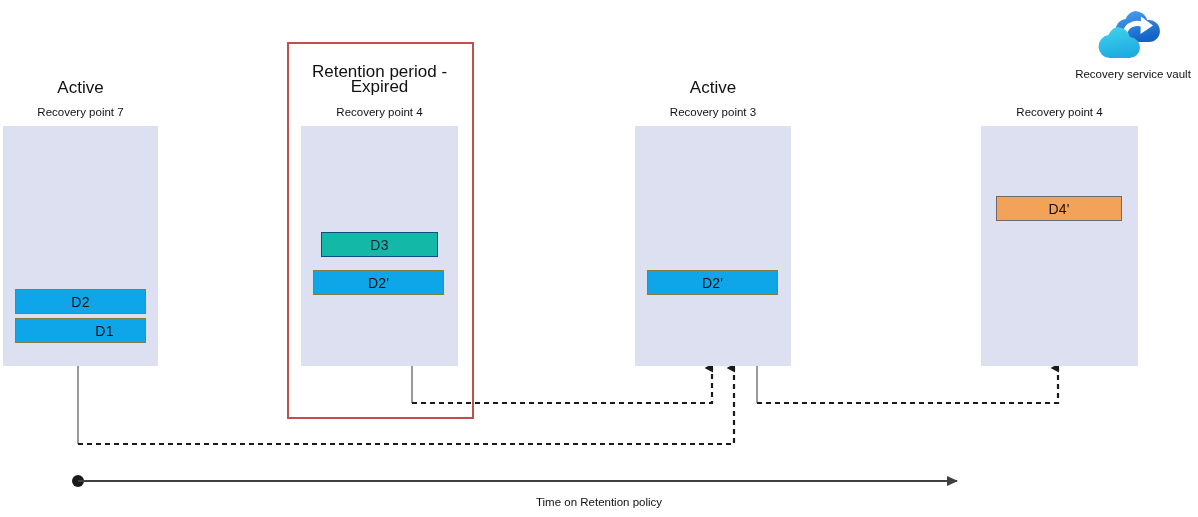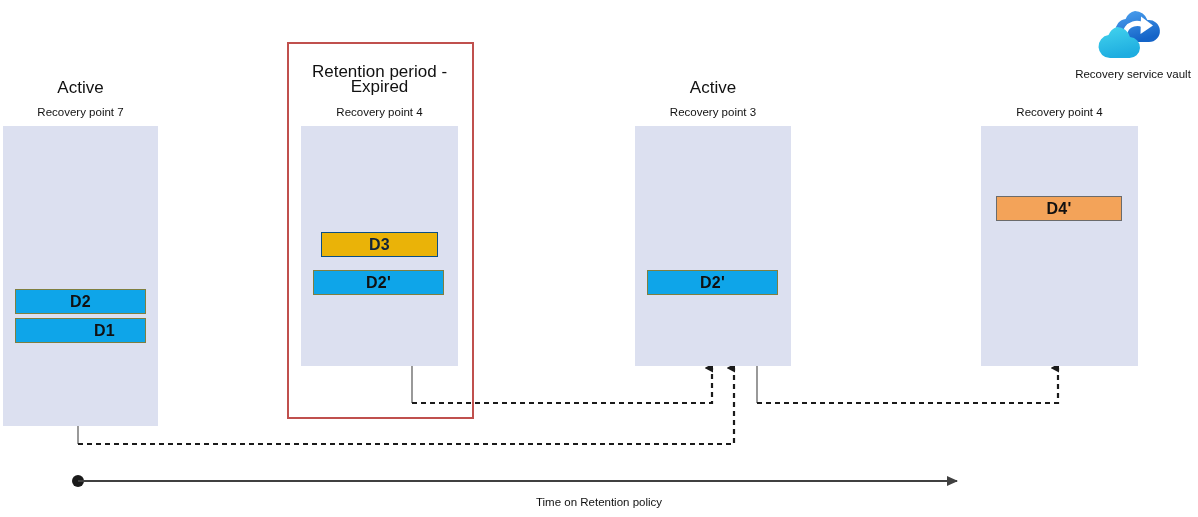--- a/index.html
+++ b/index.html
@@ -46,30 +46,30 @@
   }
   .rp-panel {
     position: absolute;
     background: #dce0f0;
     border: 0;
   }
   .dbox {
     position: absolute;
     border: 1px solid #7f7f50;
     box-sizing: border-box;
-    font-size: 16px;
-    font-weight: bold;
+    font-size: 14px;
+    font-weight: normal;
     color: #111111;
     display: flex;
     align-items: center;
     justify-content: center;
     letter-spacing: 0.2px;
   }
   .dbox.blue {
-    background: #eab308;
+    background: #14b8a6;
     border-color: #0a4e85;
     color: #10233a;
   }
   .dbox.yellow {
     background: #0ea5e9;
     border-color: #7f7f3f;
     color: #111111;
   }
   .dbox.orange {
     background: #F3A359;
@@ -159,21 +159,21 @@
                a11.5,11.5 0 0,1 -1.5,-22.9 A13.5,13.5 0 0,1 20,23 Z" fill="url(#gradFront)"></path>
     </svg>
     <div class="vault-label">Recovery service vault</div>
   </div>
 
   <div class="red-frame" style="left:287px; top:42px; width:187px; height:377px;"></div>
 
   <div class="rp-group">
     <div class="rp-caption" style="left:3px; top:80px; width:155px;">Active</div>
     <div class="rp-title" style="left:3px; top:105px; width:155px;">Recovery point 7</div>
-    <div class="rp-panel" style="left:3px; top:126px; width:155px; height:300px;">
+    <div class="rp-panel" style="left:3px; top:126px; width:155px; height:240px;">
       <div class="dbox yellow" style="left:12px; top:163px; width:131px; height:25px;">D2</div>
       <div class="dbox yellow" style="left:12px; top:192px; width:131px; height:25px;padding-left:48px;">D1</div>
     </div>
   </div>
 
   <div class="rp-group">
     <div class="rp-caption" style="left:301px; top:64px; width:157px;">Retention period -
 Expired</div>
     <div class="rp-title" style="left:301px; top:105px; width:157px;">Recovery point 4</div>
     <div class="rp-panel" style="left:301px; top:126px; width:157px; height:240px;">

